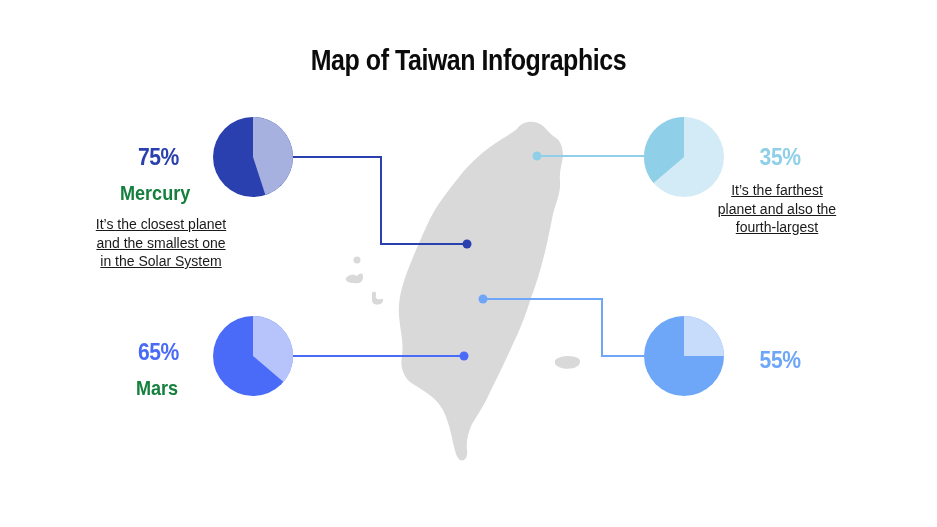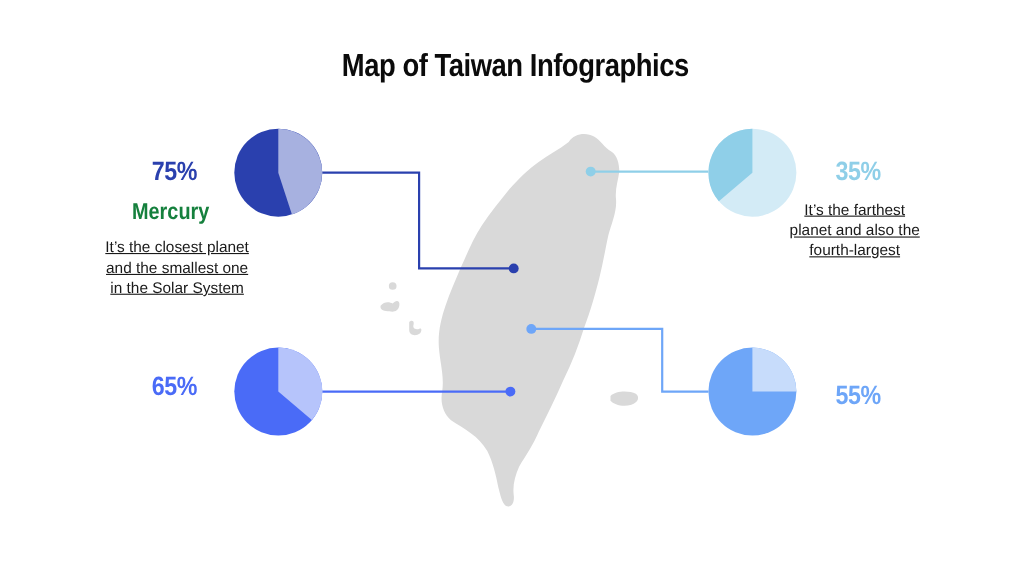--- a/index.html
+++ b/index.html
@@ -143,20 +143,21 @@
 <div class="block left" style="top:143px;">
   <div class="pct" style="color:#2a40ae;">75%</div>
   <div class="name"><span>Mercury</span></div>
   <div class="desc">It’s the closest planet
 and the smallest one
 in the Solar System</div>
 </div>
 
 <div class="block left" style="top:338px;">
   <div class="pct" style="color:#4a6bf7;">65%</div>
+  <div class="name"><span>Mars</span></div>
 </div>
 
 <div class="block right" style="top:143px;">
   <div class="pct" style="color:#8fcfe8;">35%</div>
   <div class="desc">It’s the farthest
 planet and also the
 fourth-largest</div>
 </div>
 
 <div class="block right" style="top:346px;">

